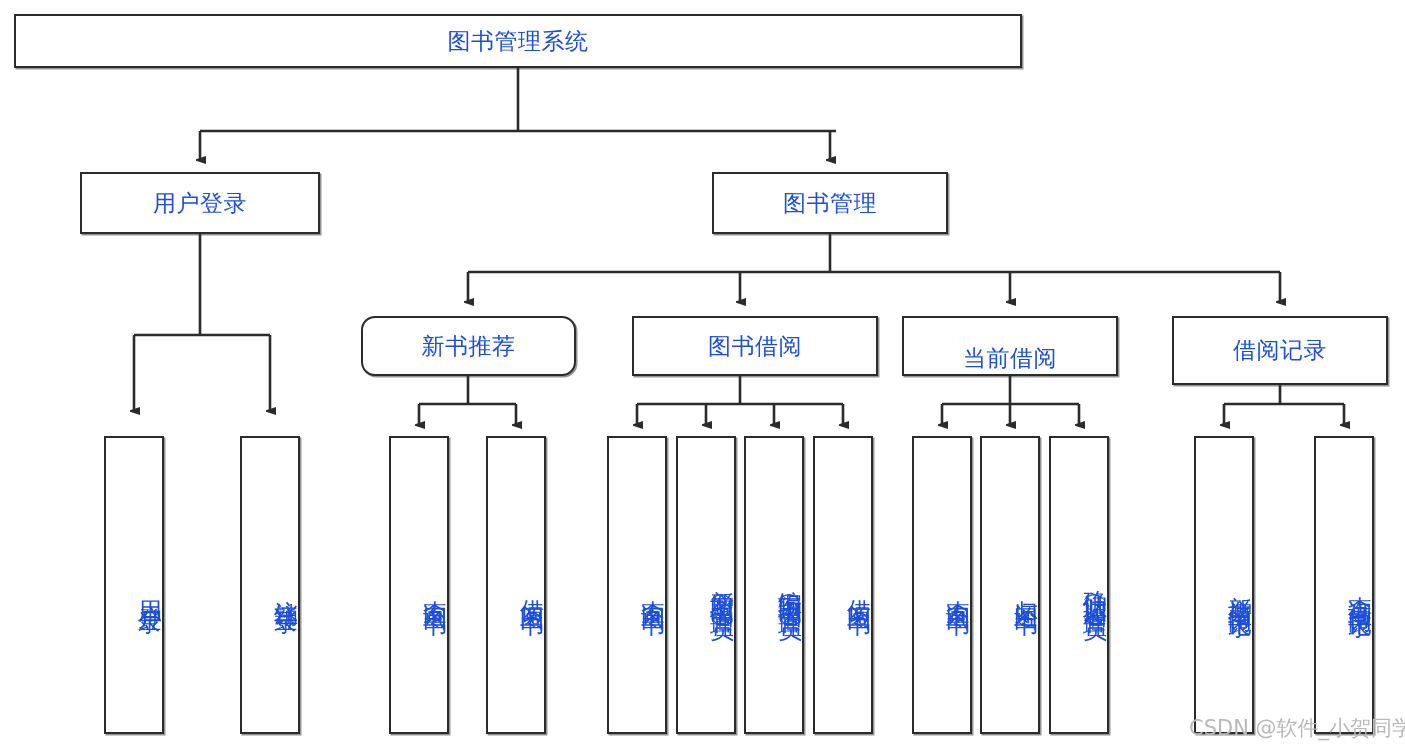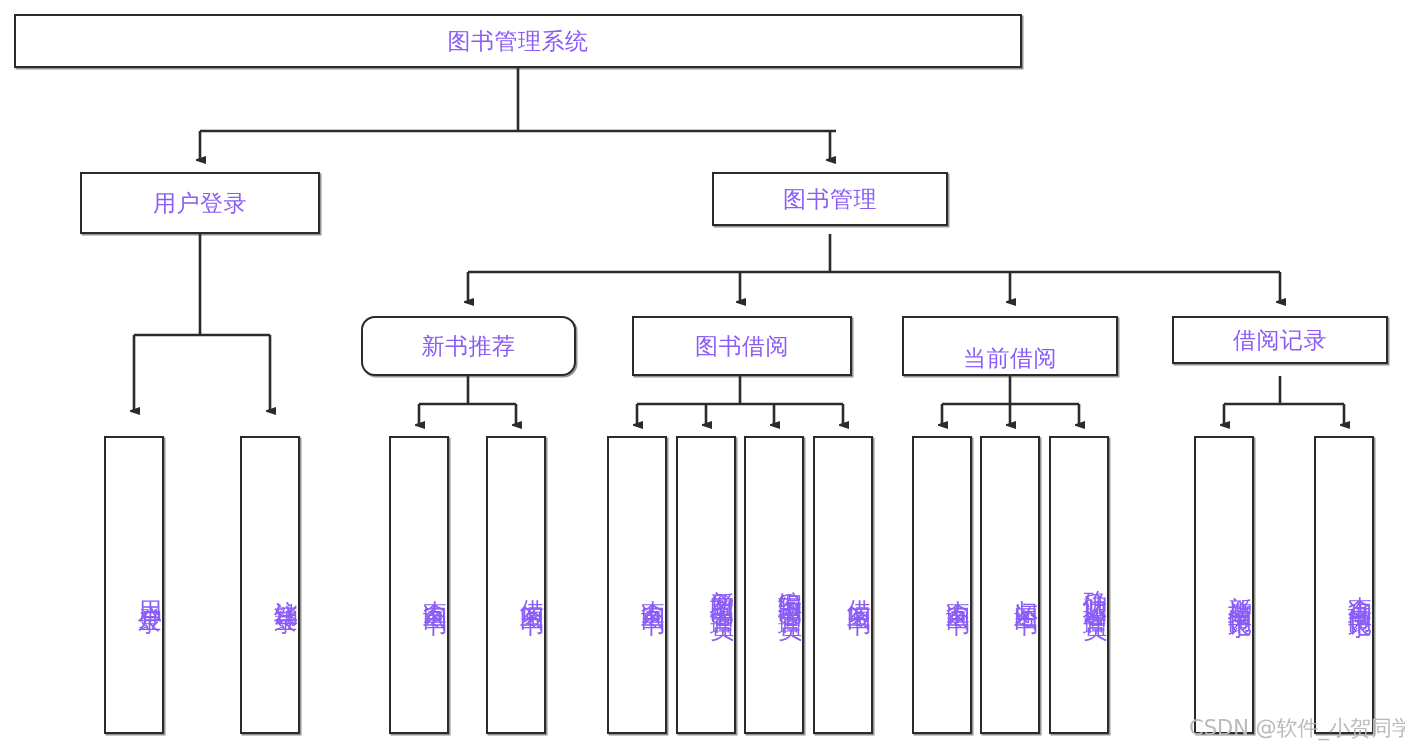--- a/index.html
+++ b/index.html
@@ -30,21 +30,21 @@
     pointer-events: none;
   }
   .node {
     position: absolute;
     box-sizing: border-box;
     border: 2px solid #2b2b2b;
     background: #ffffff;
     display: flex;
     align-items: center;
     justify-content: center;
-    color: #8b5cf6;
+    color: #1d4ed8;
     box-shadow: 1.5px 1.5px 0 0 rgba(60,60,60,0.55);
   }
   .node.horiz {
     font-size: 23px;
     letter-spacing: 0.5px;
   }
   .node.vert {
     writing-mode: vertical-rl;
     text-orientation: upright;
     font-size: 24px;
@@ -122,34 +122,34 @@
     </g>
   </svg>
 
   <div class="node horiz" style="left:14px; top:14px; width:1008px; height:54px;">
     <span class="label">图书管理系统</span>
   </div>
 
   <div class="node horiz" style="left:80px; top:172px; width:240px; height:62px;">
     <span class="label">用户登录</span>
   </div>
-  <div class="node horiz" style="left:712px; top:172px; width:236px; height:54px;">
+  <div class="node horiz" style="left:712px; top:172px; width:236px; height:62px;">
     <span class="label">图书管理</span>
   </div>
 
   <div class="node horiz" style="left:361px; top:316px; width:215px; height:60px;border-radius:14px;">
     <span class="label">新书推荐</span>
   </div>
-  <div class="node horiz" style="left:632px; top:316px; width:220px; height:60px;">
+  <div class="node horiz" style="left:632px; top:316px; width:246px; height:60px;">
     <span class="label">图书借阅</span>
   </div>
   <div class="node horiz" style="left:902px; top:316px; width:216px; height:60px;align-items:flex-end;">
     <span class="label">当前借阅</span>
   </div>
-  <div class="node horiz" style="left:1172px; top:316px; width:216px; height:48px;">
+  <div class="node horiz" style="left:1172px; top:316px; width:216px; height:69px;">
     <span class="label">借阅记录</span>
   </div>
 
   <div class="node vert" style="left:104px; top:436px; width:60px; height:298px;">
     <span class="label">用户登录</span>
   </div>
   <div class="node vert" style="left:240px; top:436px; width:60px; height:298px;">
     <span class="label">注销登录</span>
   </div>
 

